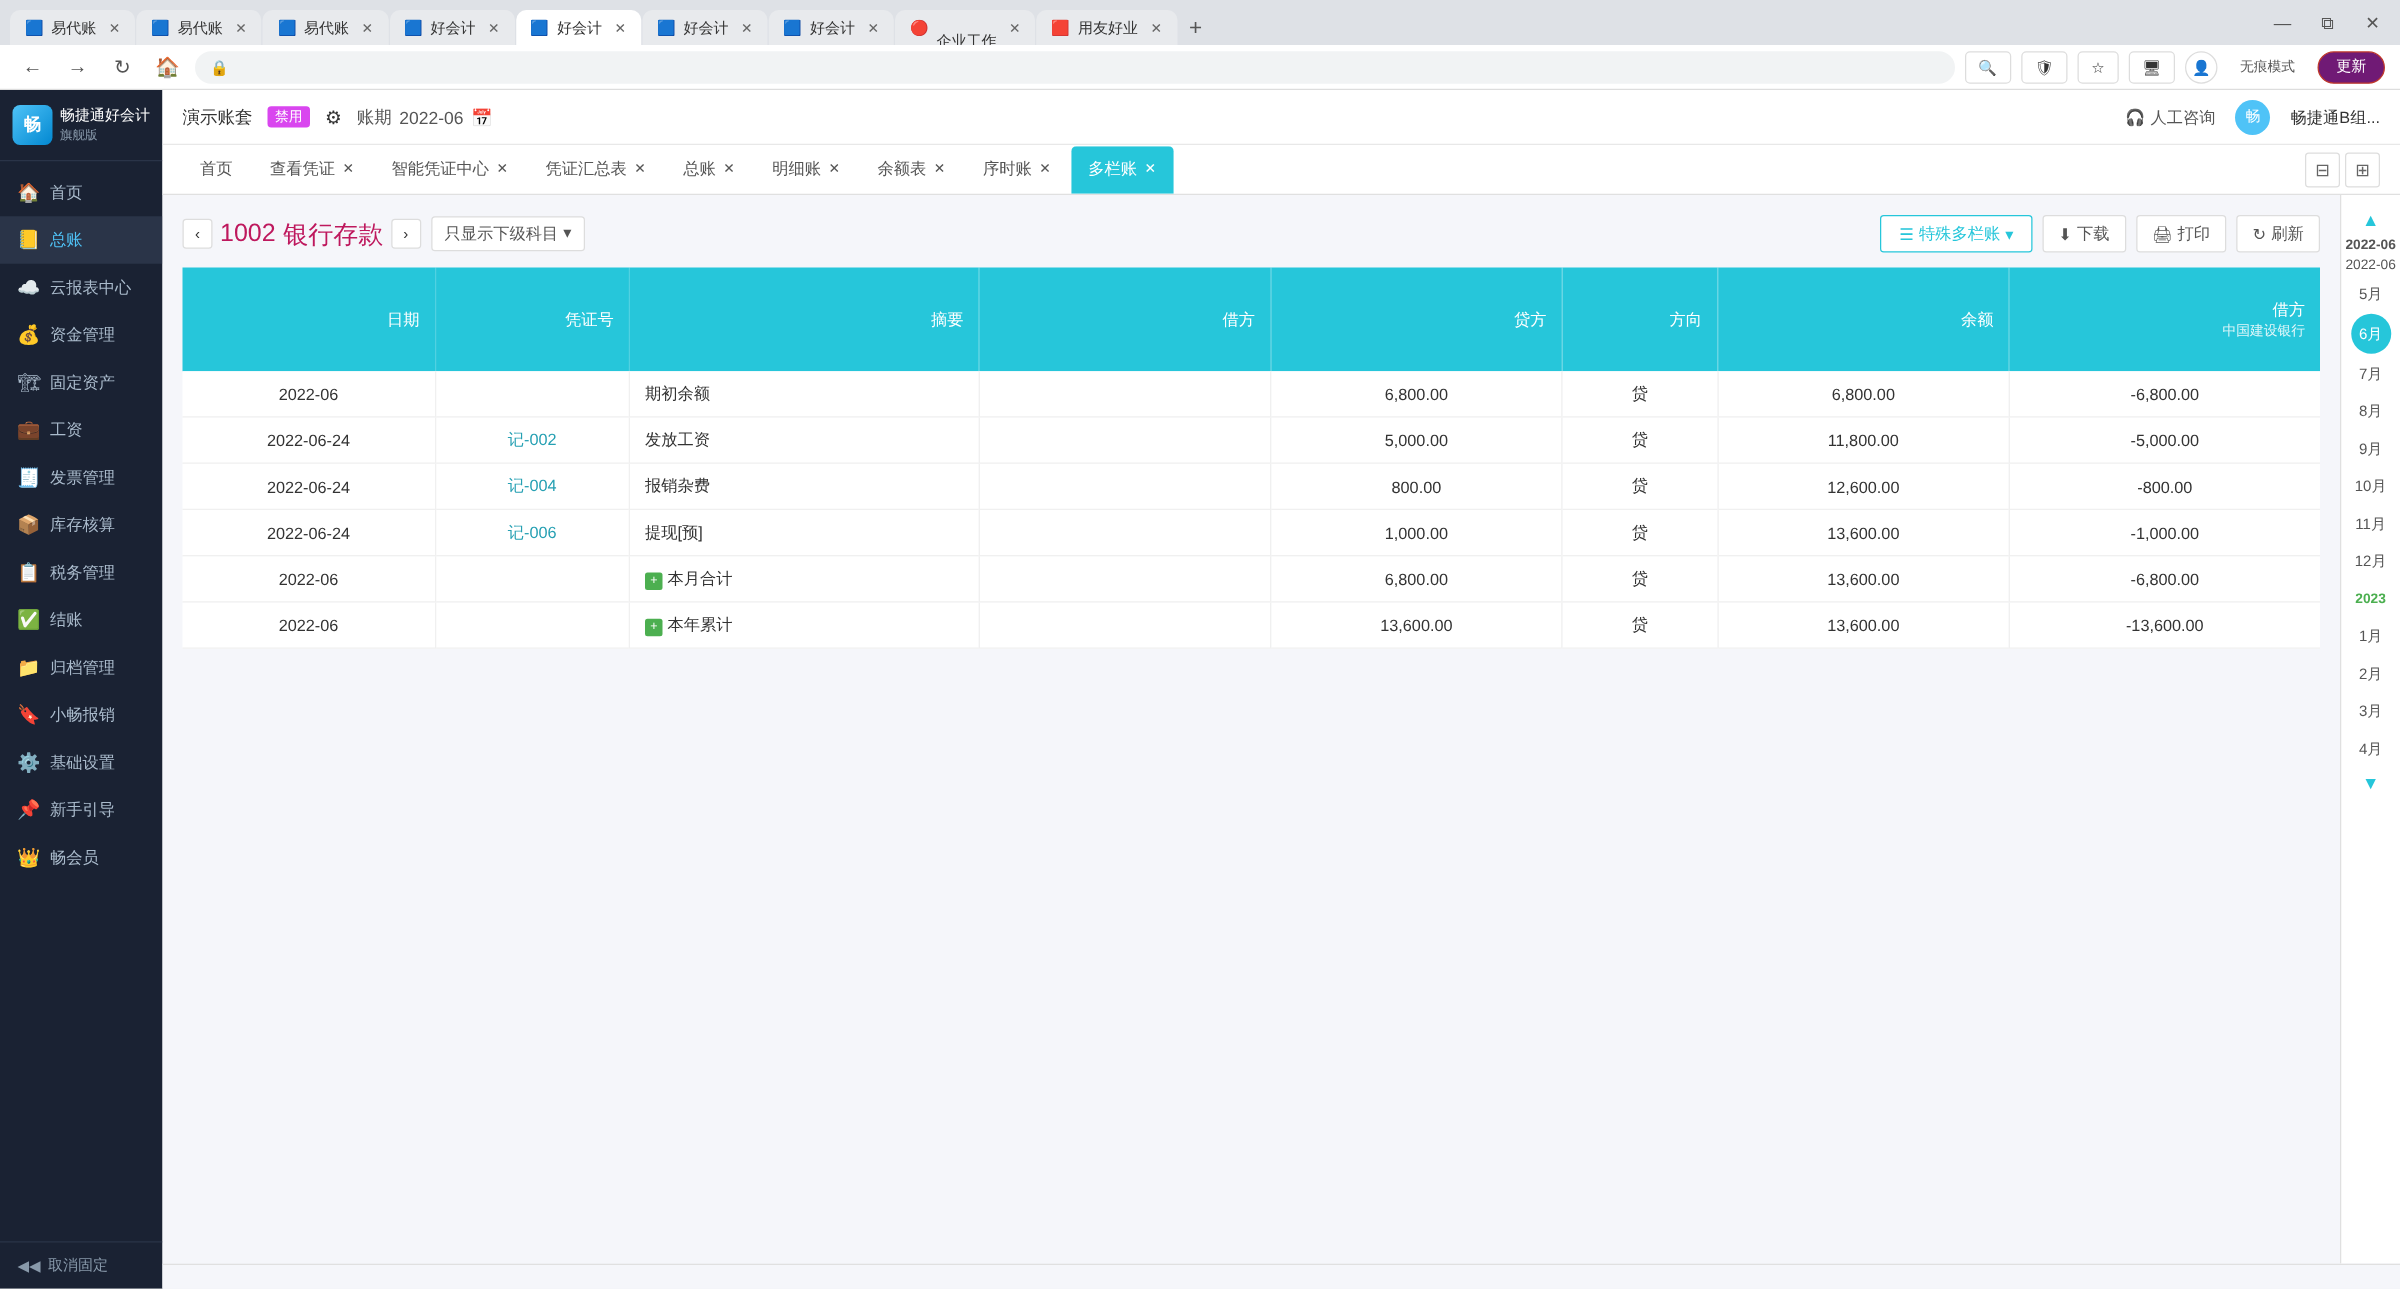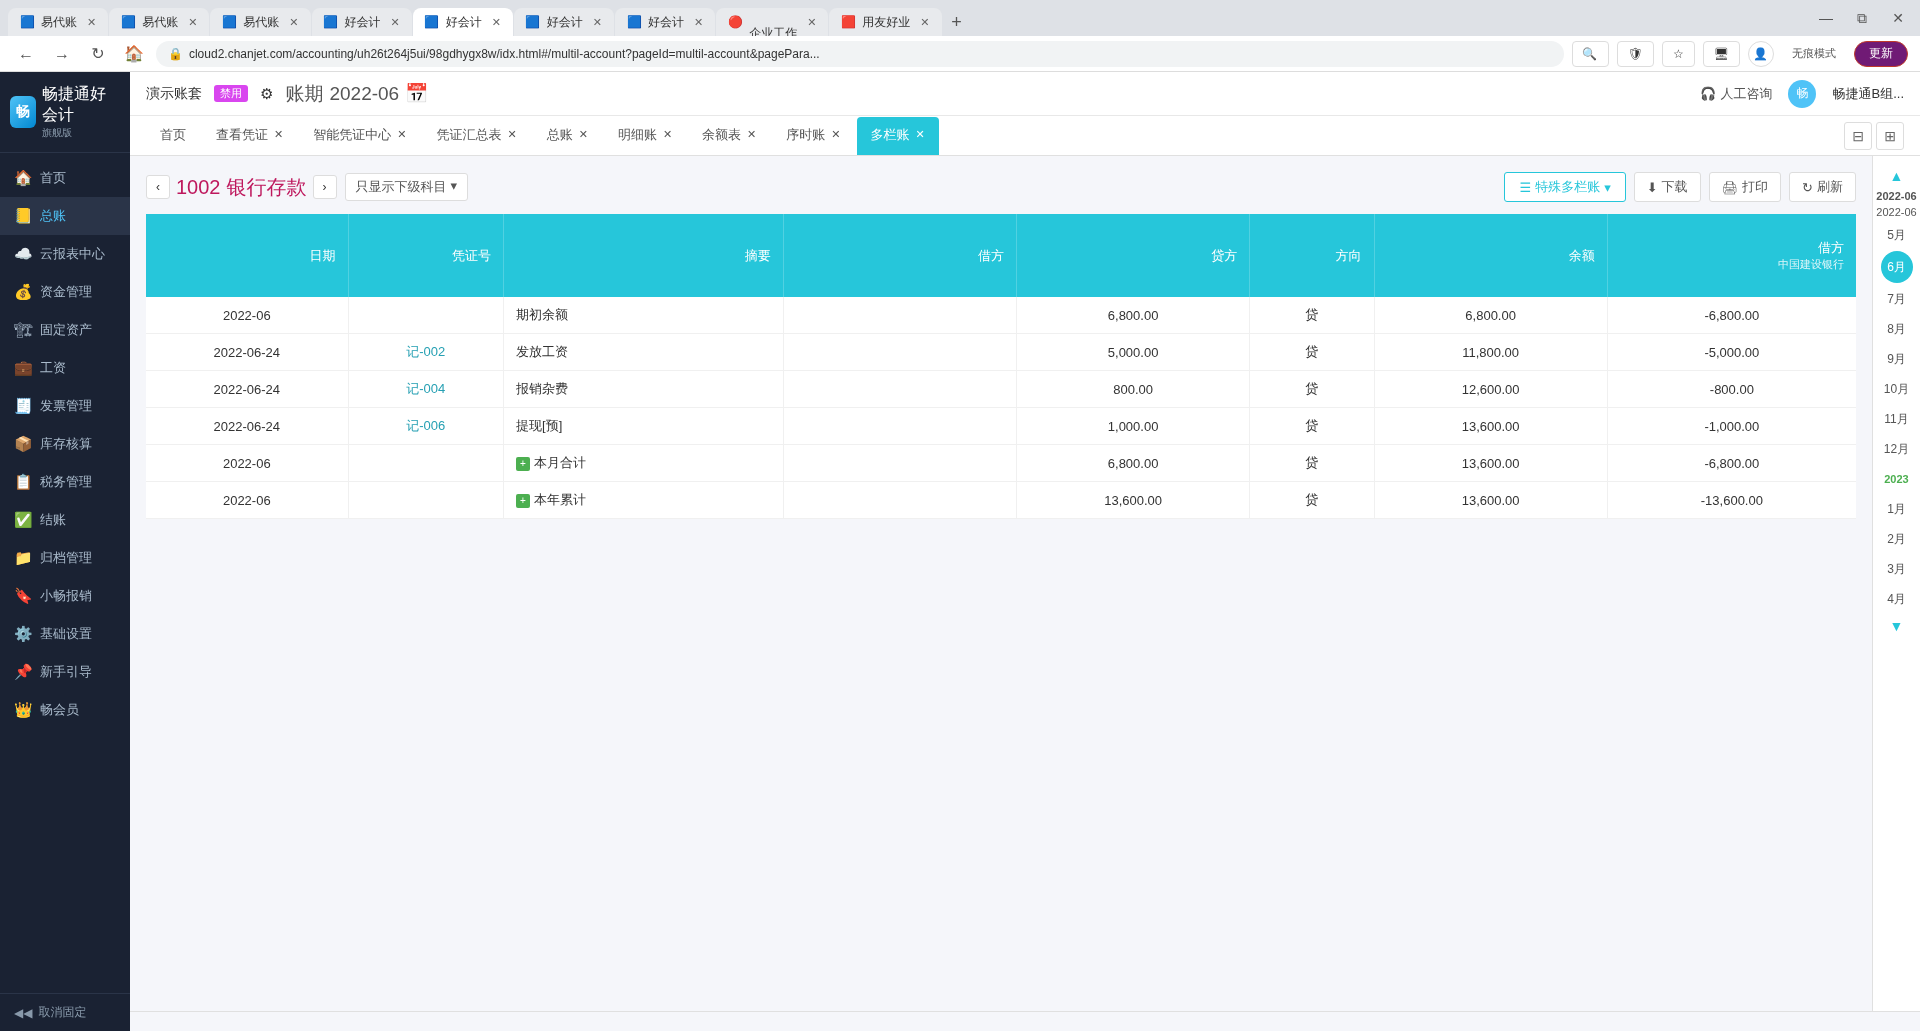--- a/index.html
+++ b/index.html
@@ -24,38 +24,38 @@
     .addr-btn.update { background: #701a75; color: #fff; border-color: #c0392b; border-radius: 13px; padding: 0 14px; }
 
     
     .app-layout { display: flex; height: calc(1031px - 72px); }
 
     
     .sidebar { width: 130px; background: #1a2233; display: flex; flex-direction: column; color: #fff; flex-shrink: 0; }
     .sidebar-header { padding: 12px 10px; border-bottom: 1px solid #2a3448; }
     .sidebar-logo { display: flex; align-items: center; gap: 6px; }
     .logo-icon { width: 32px; height: 32px; background: linear-gradient(135deg, #4fc3f7, #0288d1); border-radius: 6px; display: flex; align-items: center; justify-content: center; font-size: 14px; color: #fff; font-weight: bold; }
-    .logo-text { font-size: 16px; color: #fff; line-height: 1.3; }
+    .logo-text { font-size: 12px; color: #fff; line-height: 1.3; }
     .logo-sub { font-size: 10px; color: #8899aa; }
     .sidebar-nav { flex: 1; overflow-y: auto; padding: 6px 0; }
     .sidebar-nav::-webkit-scrollbar { width: 0; }
     .nav-item { display: flex; align-items: center; gap: 8px; padding: 10px 14px; cursor: pointer; color: #aabbcc; font-size: 13px; transition: background 0.2s; }
     .nav-item.active { background: #2a3448; color: #4fc3f7; }
     .nav-item .nav-icon { font-size: 15px; width: 18px; text-align: center; }
     .sidebar-footer { padding: 10px 14px; border-top: 1px solid #2a3448; color: #8899aa; font-size: 12px; cursor: pointer; display: flex; align-items: center; gap: 6px; }
 
     
     .main-content { flex: 1; display: flex; flex-direction: column; background: #f5f6fa; overflow: hidden; }
 
     
     .top-bar { background: #fff; height: 44px; display: flex; align-items: center; padding: 0 16px; border-bottom: 1px solid #e8e8e8; justify-content: space-between; }
     .top-bar-left { display: flex; align-items: center; gap: 12px; }
     .account-name { font-size: 14px; color: #333; }
     .account-badge { background: #d946ef; color: #fff; font-size: 11px; padding: 1px 6px; border-radius: 3px; }
-    .account-period { display: flex; align-items: center; gap: 6px; font-size: 19px; color: #555; }
+    .account-period { display: flex; align-items: center; gap: 6px; font-size: 14px; color: #555; }
     .top-bar-right { display: flex; align-items: center; gap: 16px; }
     .consultant-btn { display: flex; align-items: center; gap: 4px; font-size: 13px; color: #555; cursor: pointer; }
     .user-avatar { width: 28px; height: 28px; border-radius: 50%; background: #4fc3f7; display: flex; align-items: center; justify-content: center; font-size: 12px; color: #fff; }
     .user-name { font-size: 13px; color: #333; }
 
     
     .page-tabs { background: #fff; display: flex; align-items: center; border-bottom: 1px solid #e0e0e0; padding: 0 16px; height: 40px; gap: 2px; }
     .page-tab { padding: 0 14px; height: 38px; display: flex; align-items: center; font-size: 13px; color: #555; cursor: pointer; border-bottom: 2px solid transparent; white-space: nowrap; gap: 6px; }
     .page-tab.active { color: #fff; background: #26c6da; border-radius: 4px 4px 0 0; }
     .page-tab .tab-x { font-size: 11px; cursor: pointer; }
@@ -173,21 +173,20 @@
   </div>
 </div>
 
 <div class="address-bar">
   <div class="nav-btn">←</div>
   <div class="nav-btn">→</div>
   <div class="nav-btn">↻</div>
   <div class="nav-btn">🏠</div>
   <div class="url-box">
     <span style="color:#555;margin-right:6px;">🔒</span>
-    <span>cloud2.chanjet.com/accounting/uh26t264j5ui/98gdhygx8w/idx.html#/multil-account?pageId=multil-account&amp;pagePara...</span>
   </div>
   <div class="address-actions">
     <div class="addr-btn">🔍</div>
     <div class="addr-btn">🛡</div>
     <div class="addr-btn">☆</div>
     <div class="addr-btn">🖥</div>
     <div class="addr-btn" style="border-radius:50%;width:26px;height:26px;padding:0;justify-content:center;">👤</div>
     <div class="addr-btn" style="font-size:11px;color:#555;border:none;">无痕模式</div>
     <div class="addr-btn update">更新</div>
   </div>

